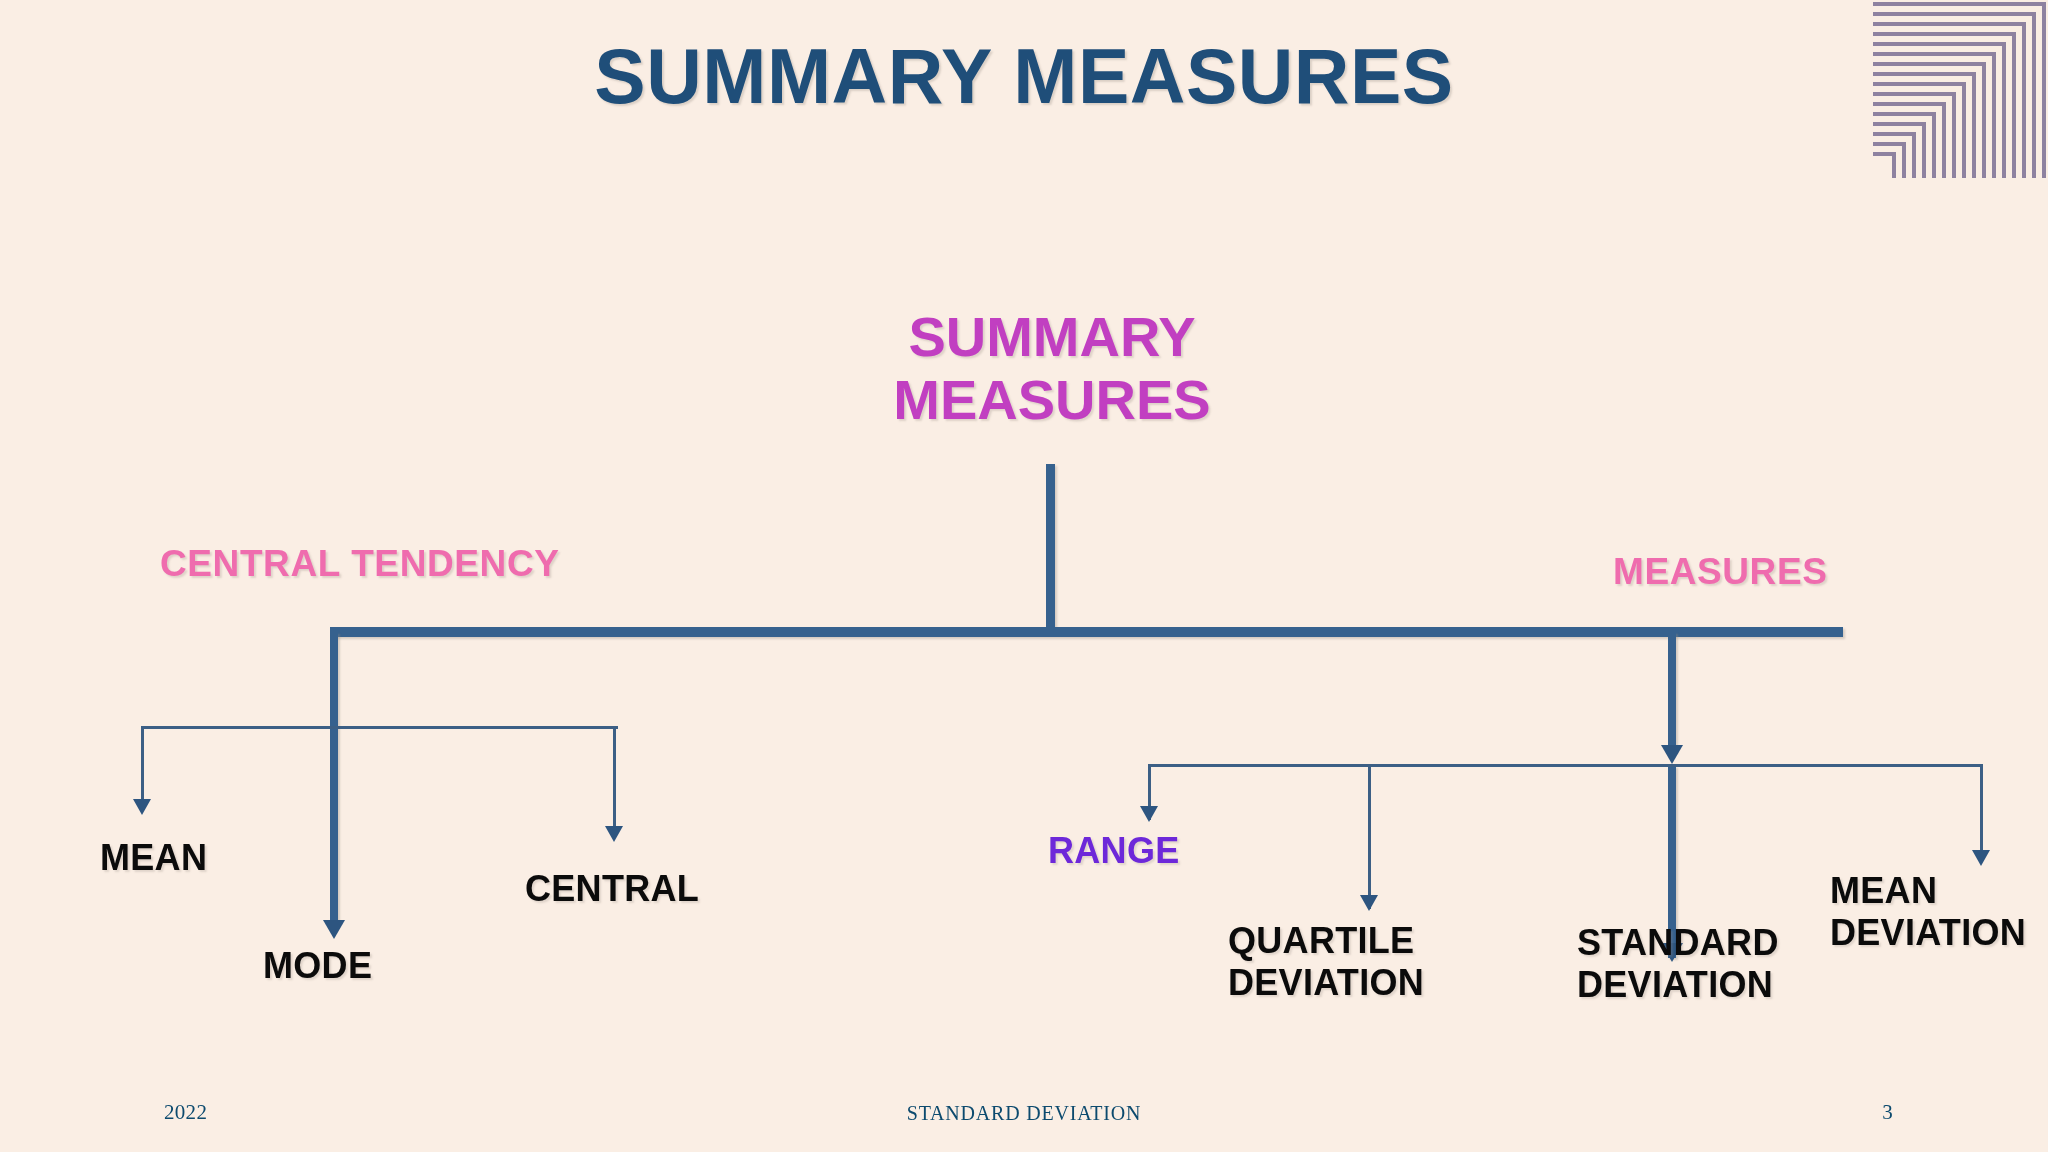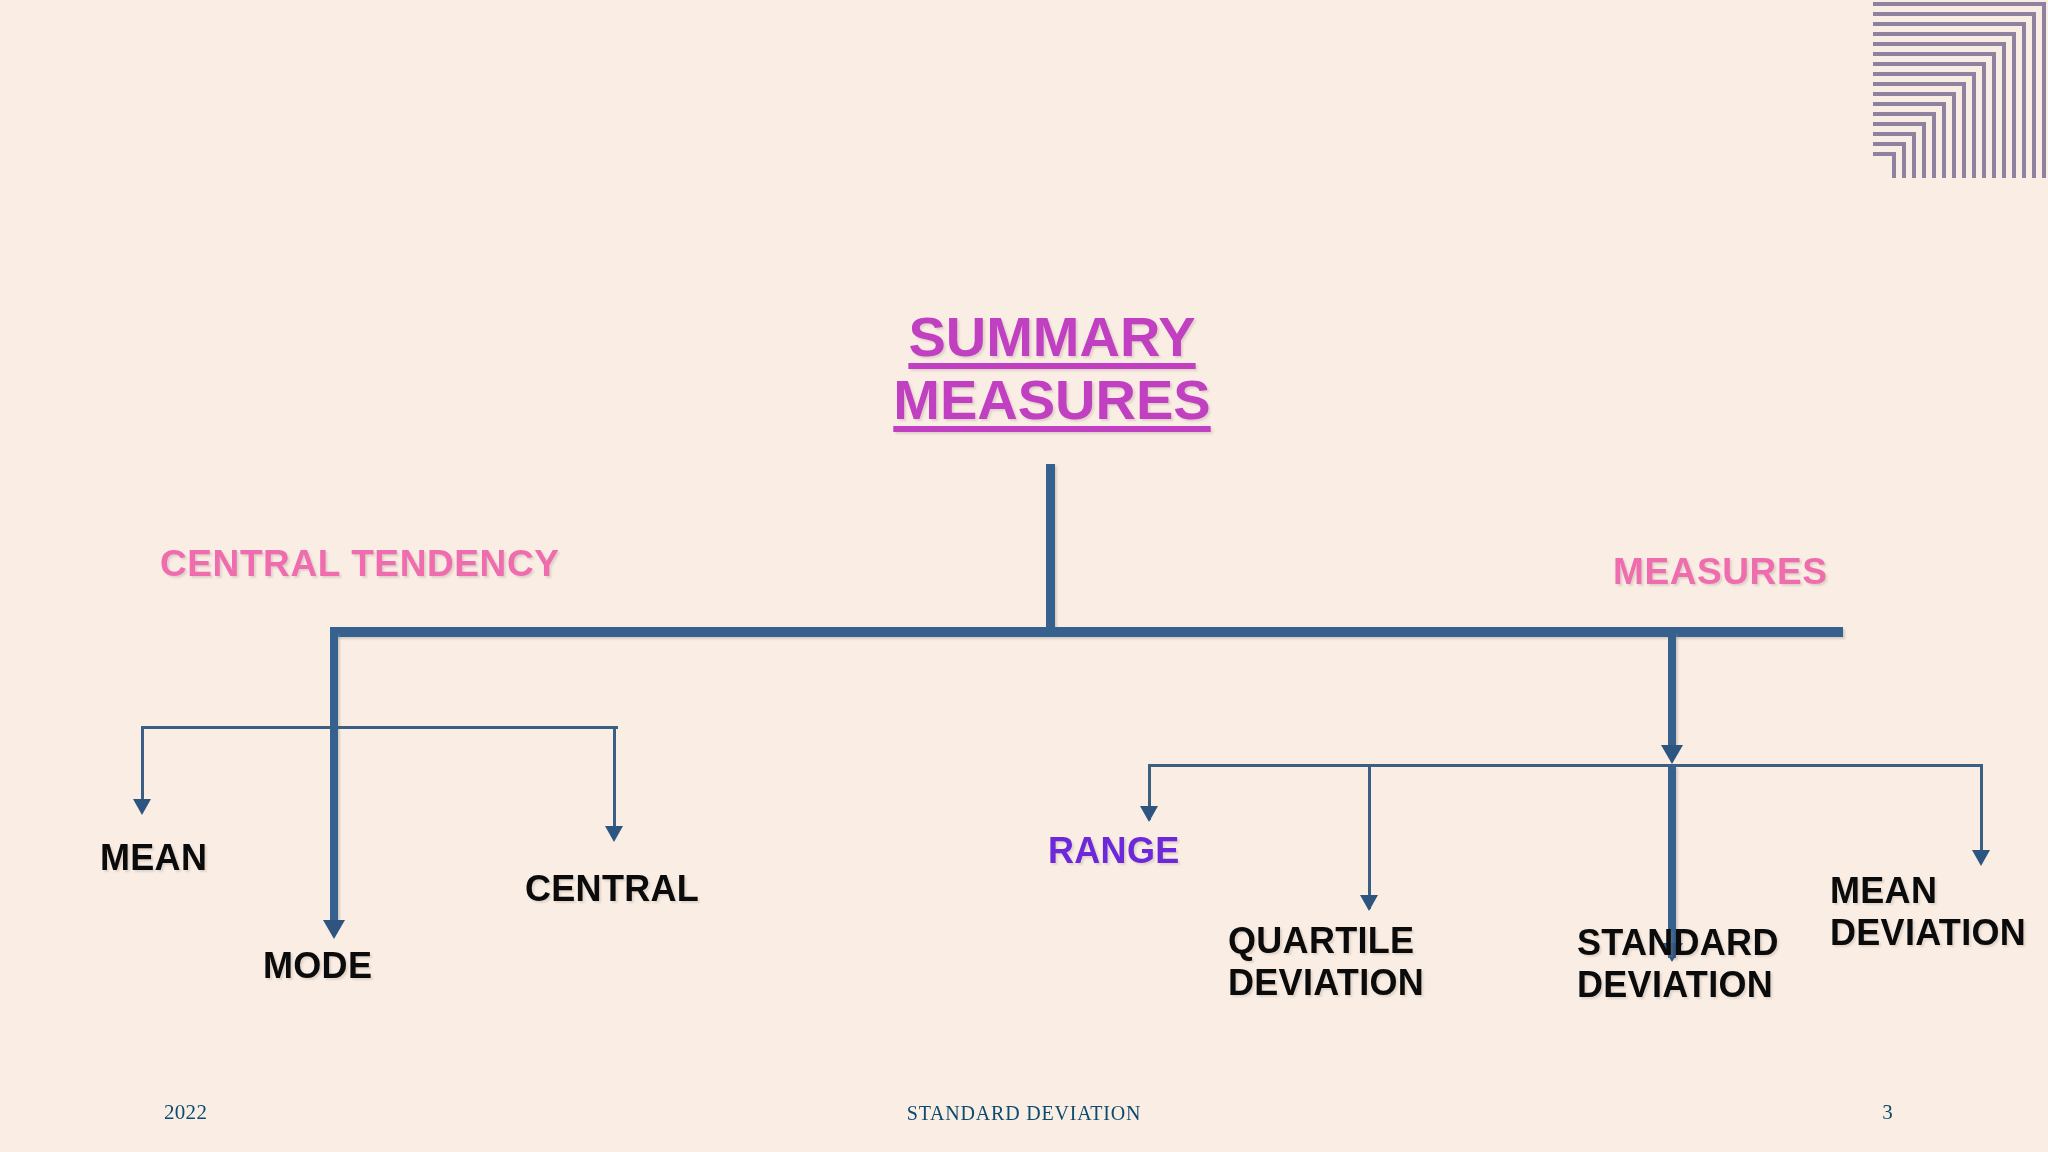--- a/index.html
+++ b/index.html
@@ -54,21 +54,20 @@
     width: 390px;
     text-align: center;
     font-size: 56px;
     font-weight: bold;
     line-height: 1.13;
     color: #c13fc1;
     text-shadow: 2px 2px 2px rgba(150,140,130,0.28);
   }
   #root-node .rl {
     display: block;
-    text-decoration: underline;
     text-decoration-thickness: 6px;
     text-underline-offset: 7px;
   }
 
   
   .branch-label {
     position: absolute;
     font-size: 37px;
     font-weight: bold;
     color: #ef6cae;
@@ -167,20 +166,21 @@
         <path d="M -4 104 L 71 104 L 71 182"></path>
         <path d="M -4 114 L 61 114 L 61 182"></path>
         <path d="M -4 124 L 51 124 L 51 182"></path>
         <path d="M -4 134 L 41 134 L 41 182"></path>
         <path d="M -4 144 L 31 144 L 31 182"></path>
         <path d="M -4 154 L 21 154 L 21 182"></path>
       </g>
     </svg>
   </div>
 
+  <div id="slide-title">SUMMARY MEASURES</div>
 
   <div id="root-node">
     <span class="rl">SUMMARY</span>
     <span class="rl">MEASURES</span>
   </div>
 
   <div class="line-v-main" style="left:1046px; top:464px; width:9px; height:168px;"></div>
 
   <div class="line-h-main" style="left:330px; top:627px; width:1513px; height:10px;"></div>
 

